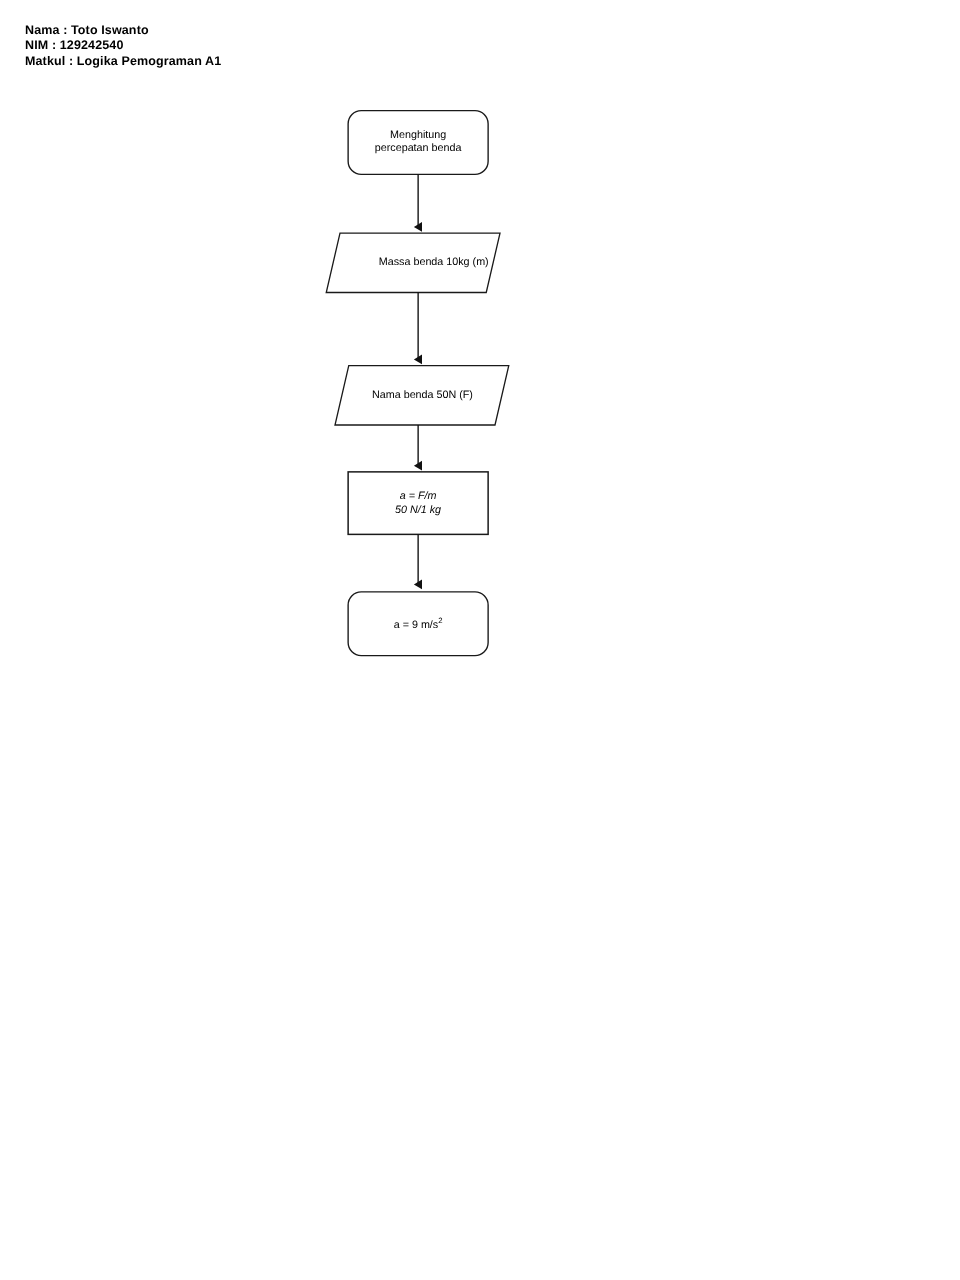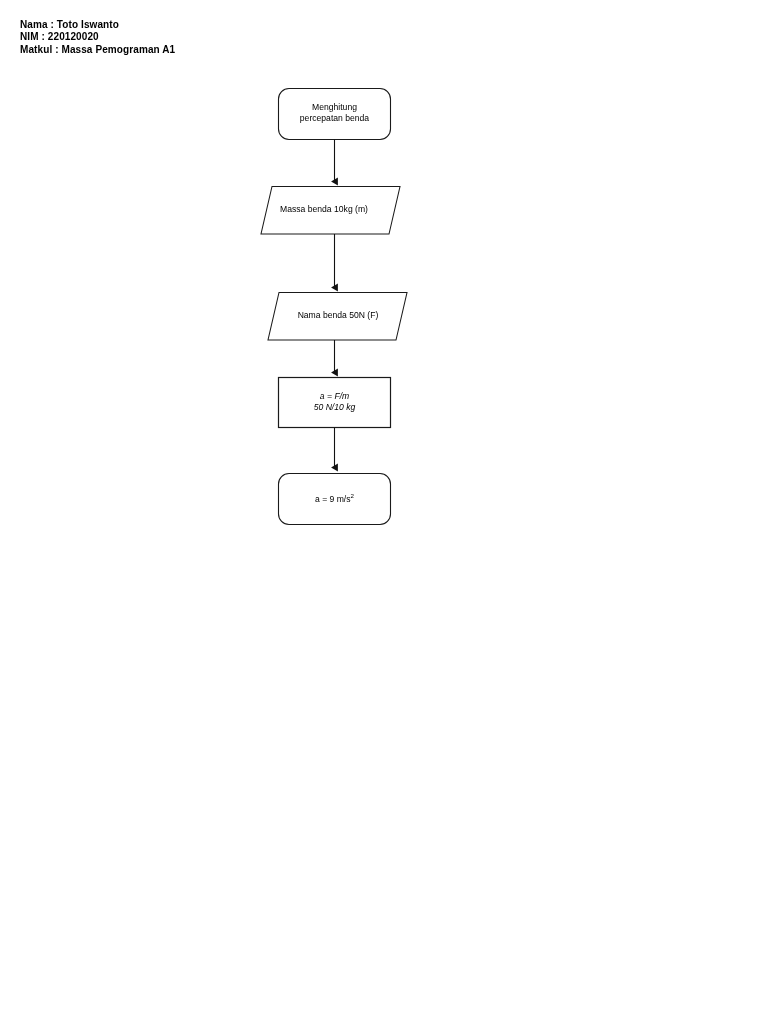--- a/index.html
+++ b/index.html
@@ -60,22 +60,22 @@
     font-size: 6.2px;
     vertical-align: super;
     line-height: 0;
   }
 </style>
 </head>
 <body>
 
 <div id="header-block">
   <div>Nama : Toto Iswanto</div>
-  <div>NIM : 220120020</div>
-  <div>Matkul : Massa Pemograman A1</div>
+  <div>NIM : 129242540</div>
+  <div>Matkul : Logika Pemograman A1</div>
 </div>
 
 <div id="flowchart-canvas">
 
   <svg id="flowchart-svg" viewBox="0 0 768 1024" xmlns="http://www.w3.org/2000/svg">
     <defs>
       <marker id="arrowhead" markerWidth="9" markerHeight="9" refX="4.2" refY="3.4" orient="auto" markerUnits="userSpaceOnUse">
         <path d="M 0.2 0 L 8.2 0 L 4.2 6.8 Z" fill="#111111"></path>
       </marker>
     </defs>
@@ -97,30 +97,30 @@
     <line x1="334.5" y1="427.5" x2="334.5" y2="467.5" stroke="#111111" stroke-width="1.1" marker-end="url(#arrowhead)"></line>
 
     <rect x="278.5" y="473.5" width="112" height="51" rx="10.5" ry="10.5" fill="#ffffff" stroke="#1a1a1a" stroke-width="1.1"></rect>
   </svg>
 
   <div class="node-text" style="left:278px; top:102px; width:113px;">
     <span class="line">Menghitung</span>
     <span class="line">percepatan benda</span>
   </div>
 
-  <div class="node-text" style="left:254px; top:204px; width:140px;">
+  <div class="node-text" style="left:277px; top:204px; width:140px;">
     <span class="line">Massa benda 10kg (m)</span>
   </div>
 
   <div class="node-text" style="left:268px; top:310px; width:140px;">
     <span class="line">Nama benda 50N (F)</span>
   </div>
 
   <div class="node-text" style="left:278px; top:391px; width:113px;font-style:italic;">
     <span class="line">a = F/m</span>
-    <span class="line">50 N/10 kg</span>
+    <span class="line">50 N/1 kg</span>
   </div>
 
   <div class="node-text" style="left:278px; top:494px; width:113px;">
     <span class="line"><span>a = 9 m/s</span><sup>2</sup></span>
   </div>
 
 </div>
 
 </body></html>

